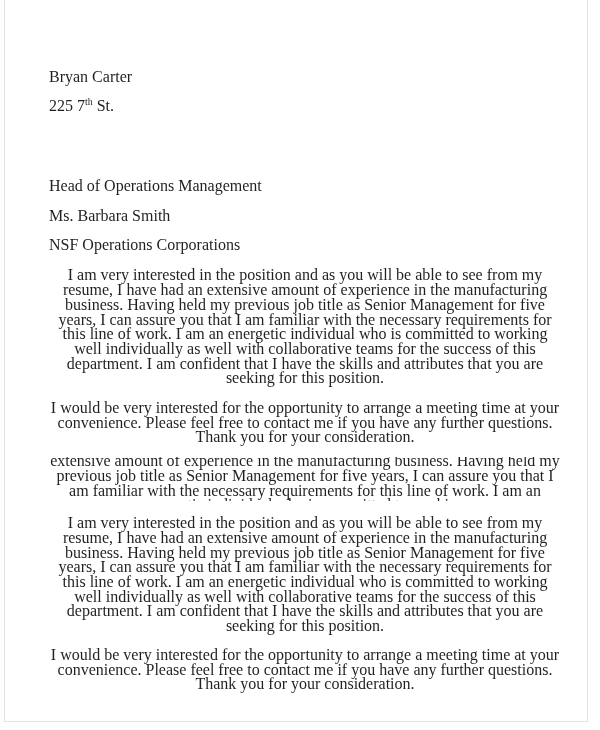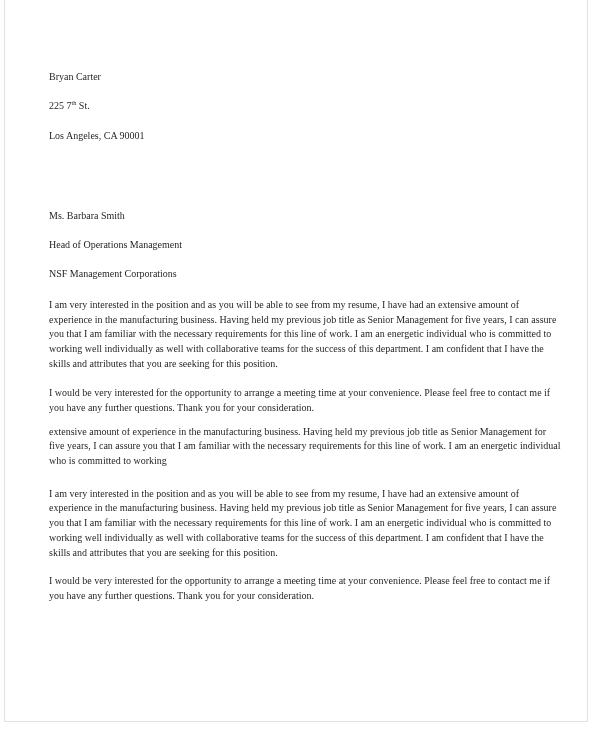--- a/index.html
+++ b/index.html
@@ -28,21 +28,21 @@
     overflow: hidden;
   }
 
   
   #letter-body {
     position: absolute;
     left: 44px;
     top: 55px;
     width: 512px;
     color: #231f20;
-    font-size: 10px;
+    font-size: 16px;
     line-height: 14.7px;
   }
 
   .addr-block {
     white-space: pre-line;
   }
 
   .sender-block { margin-bottom: 0; }
 
   .recipient-block { margin: 0; }
@@ -50,21 +50,21 @@
   .addr-line { display: block; }
 
   sup.ord {
     font-size: 0.62em;
     vertical-align: super;
     line-height: 0;
   }
 
   .para {
     margin: 0;
-    text-align: left;
+    text-align: center;
   }
 
   
   .gap-sender   { height: 36px; }
   .gap-recip    { height: 1px;  }
   .gap-para     { height: 15px; }
   .gap-para-sm  { height: 14px; }
 
   
   .clipped-top {
@@ -81,29 +81,28 @@
 </head>
 <body>
 
 <div id="page-sheet">
 
   <div id="letter-body">
 
     <div class="addr-block sender-block">
       <span class="addr-line">Bryan Carter</span>
       <span class="addr-line"><span>225 7</span><sup class="ord">th</sup><span> St.</span></span>
-      <span class="addr-line">Los Angeles, CA 90001</span>
     </div>
 
     <div class="gap-sender"></div>
 
     <div class="addr-block recipient-block">
+      <span class="addr-line">Head of Operations Management</span>
       <span class="addr-line">Ms. Barbara Smith</span>
-      <span class="addr-line">Head of Operations Management</span>
-      <span class="addr-line">NSF Management Corporations</span>
+      <span class="addr-line">NSF Operations Corporations</span>
     </div>
 
     <div class="gap-recip"></div>
 
     <p class="para">I am very interested in the position and as you will be able to see from my resume, I have had an extensive amount of experience in the manufacturing business. Having held my previous job title as Senior Management for five years, I can assure you that I am familiar with the necessary requirements for this line of work. I am an energetic individual who is committed to working well individually as well with collaborative teams for the success of this department. I am confident that I have the skills and attributes that you are seeking for this position.</p>
 
     <div class="gap-para"></div>
 
     <p class="para">I would be very interested for the opportunity to arrange a meeting time at your convenience. Please feel free to contact me if you have any further questions. Thank you for your consideration.</p>
 

